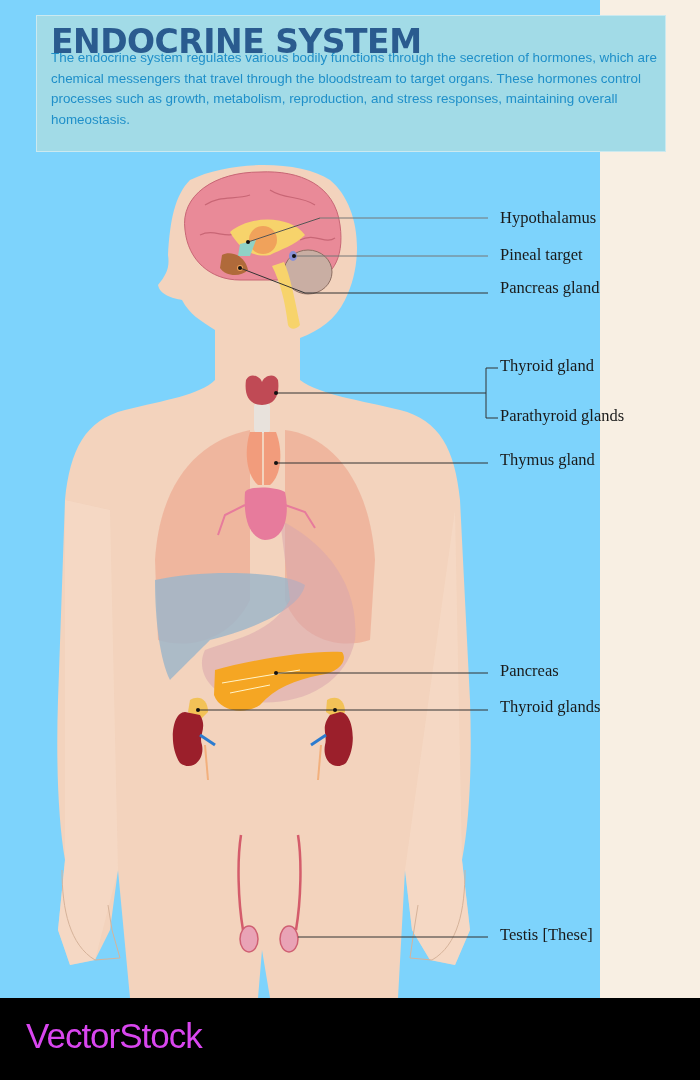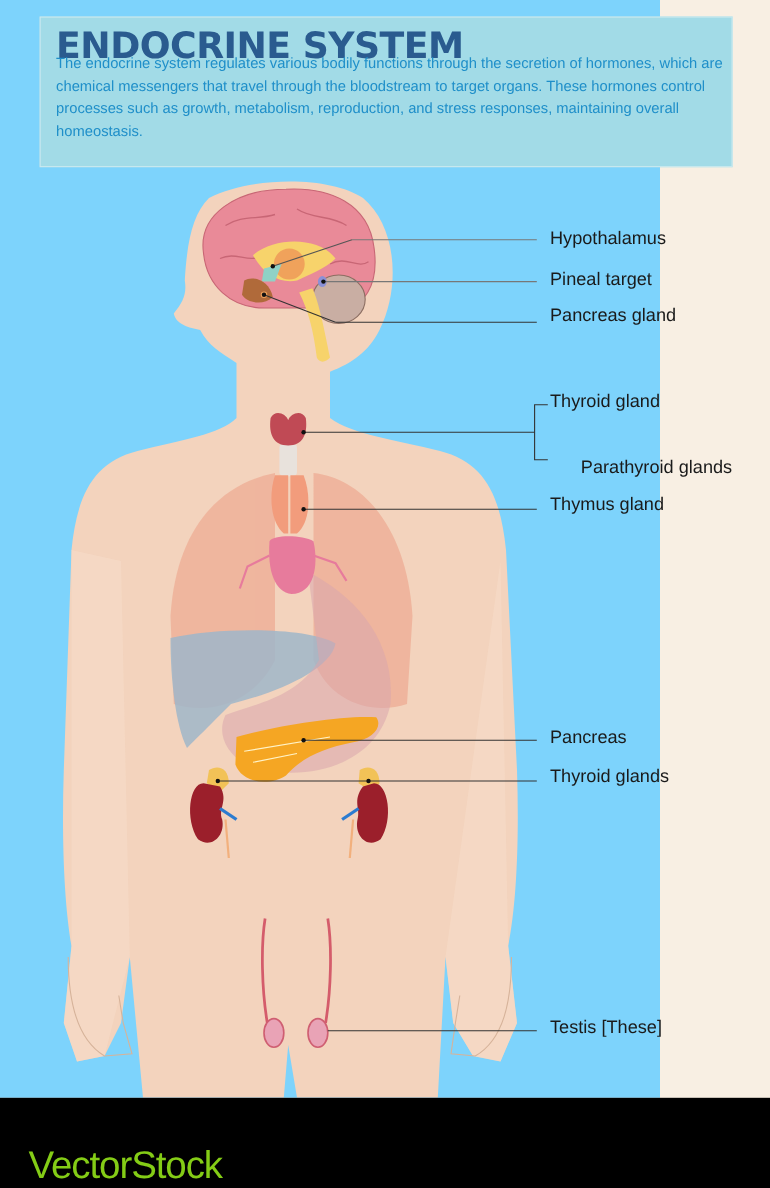--- a/index.html
+++ b/index.html
@@ -2,23 +2,23 @@
 <html><head>
 <meta charset="utf-8">
 <style>
   html, body { margin: 0; padding: 0; }
   body { width: 700px; height: 1080px; background: #f8efe3; position: relative; overflow: hidden; font-family: "Liberation Sans", sans-serif; }
   .page { position: absolute; left: 0; top: 0; width: 600px; height: 998px; background: #7dd3fc; }
   .header-box { position: absolute; left: 36px; top: 15px; width: 630px; height: 137px; background: #a2dbe7; border: 1px solid #cbe9ef; box-sizing: border-box; }
   .title { position: absolute; left: 14px; top: 6px; font-family: "DejaVu Sans", sans-serif; font-weight: bold; font-size: 33px; color: #2a5b8f; letter-spacing: -0.5px; white-space: nowrap; }
   .desc { position: absolute; left: 14px; top: 32px; width: 610px; font-family: "Liberation Sans", sans-serif; font-size: 13.4px; line-height: 20.5px; color: #1f8fc9; }
   svg.body-svg { position: absolute; left: 0; top: 0; }
-  .label { position: absolute; font-family: Liberation Sans, sans-serif; font-size: 16.5px; color: #1a1a1a; white-space: nowrap; }
+  .label { position: absolute; font-family: Liberation Serif, serif; font-size: 16.5px; color: #1a1a1a; white-space: nowrap; }
   .footer { position: absolute; left: 0; top: 998px; width: 700px; height: 82px; background: #000; }
-  .brand { position: absolute; left: 26px; top: 18px; font-family: "Liberation Sans", sans-serif; font-size: 35px; color: #84cc16; letter-spacing: -1px; margin-top: 24px; }
+  .brand { position: absolute; left: 26px; top: 18px; font-family: "Liberation Sans", sans-serif; font-size: 35px; color: #d946ef; letter-spacing: -1px; }
   .ref { position: absolute; right: 28px; top: 28px; font-family: "Liberation Sans", sans-serif; font-size: 22px; color: #fff; letter-spacing: -0.5px; }
 </style>
 </head>
 <body>
 
 <div class="page">
 
   <div class="header-box">
     <div class="title">ENDOCRINE SYSTEM</div>
     <div class="desc">The endocrine system regulates various bodily functions through the secretion of hormones, which are chemical messengers that travel through the bloodstream to target organs. These hormones control processes such as growth, metabolism, reproduction, and stress responses, maintaining overall homeostasis.</div>
@@ -118,21 +118,21 @@
         <circle cx="276" cy="673" r="2"></circle>
       <circle cx="198" cy="710" r="2"></circle>
         <circle cx="335" cy="710" r="2"></circle>
     </g>
   </svg>
 
   <div class="label" style="left:500px; top:208px;">Hypothalamus</div>
   <div class="label" style="left:500px; top:245px;">Pineal target</div>
   <div class="label" style="left:500px; top:278px;">Pancreas gland</div>
   <div class="label" style="left:500px; top:356px;">Thyroid gland</div>
-  <div class="label" style="left:500px; top:416px;margin-left:28px;">Parathyroid glands</div>
+  <div class="label" style="left:500px; top:406px;">Parathyroid glands</div>
   <div class="label" style="left:500px; top:450px;">Thymus gland</div>
   <div class="label" style="left:500px; top:661px;">Pancreas</div>
   <div class="label" style="left:500px; top:697px;">Thyroid glands</div>
   <div class="label" style="left:500px; top:925px;">Testis [These]</div>
 </div>
 
 <div class="footer">
   <div class="brand">VectorStock</div>
 </div>
 

